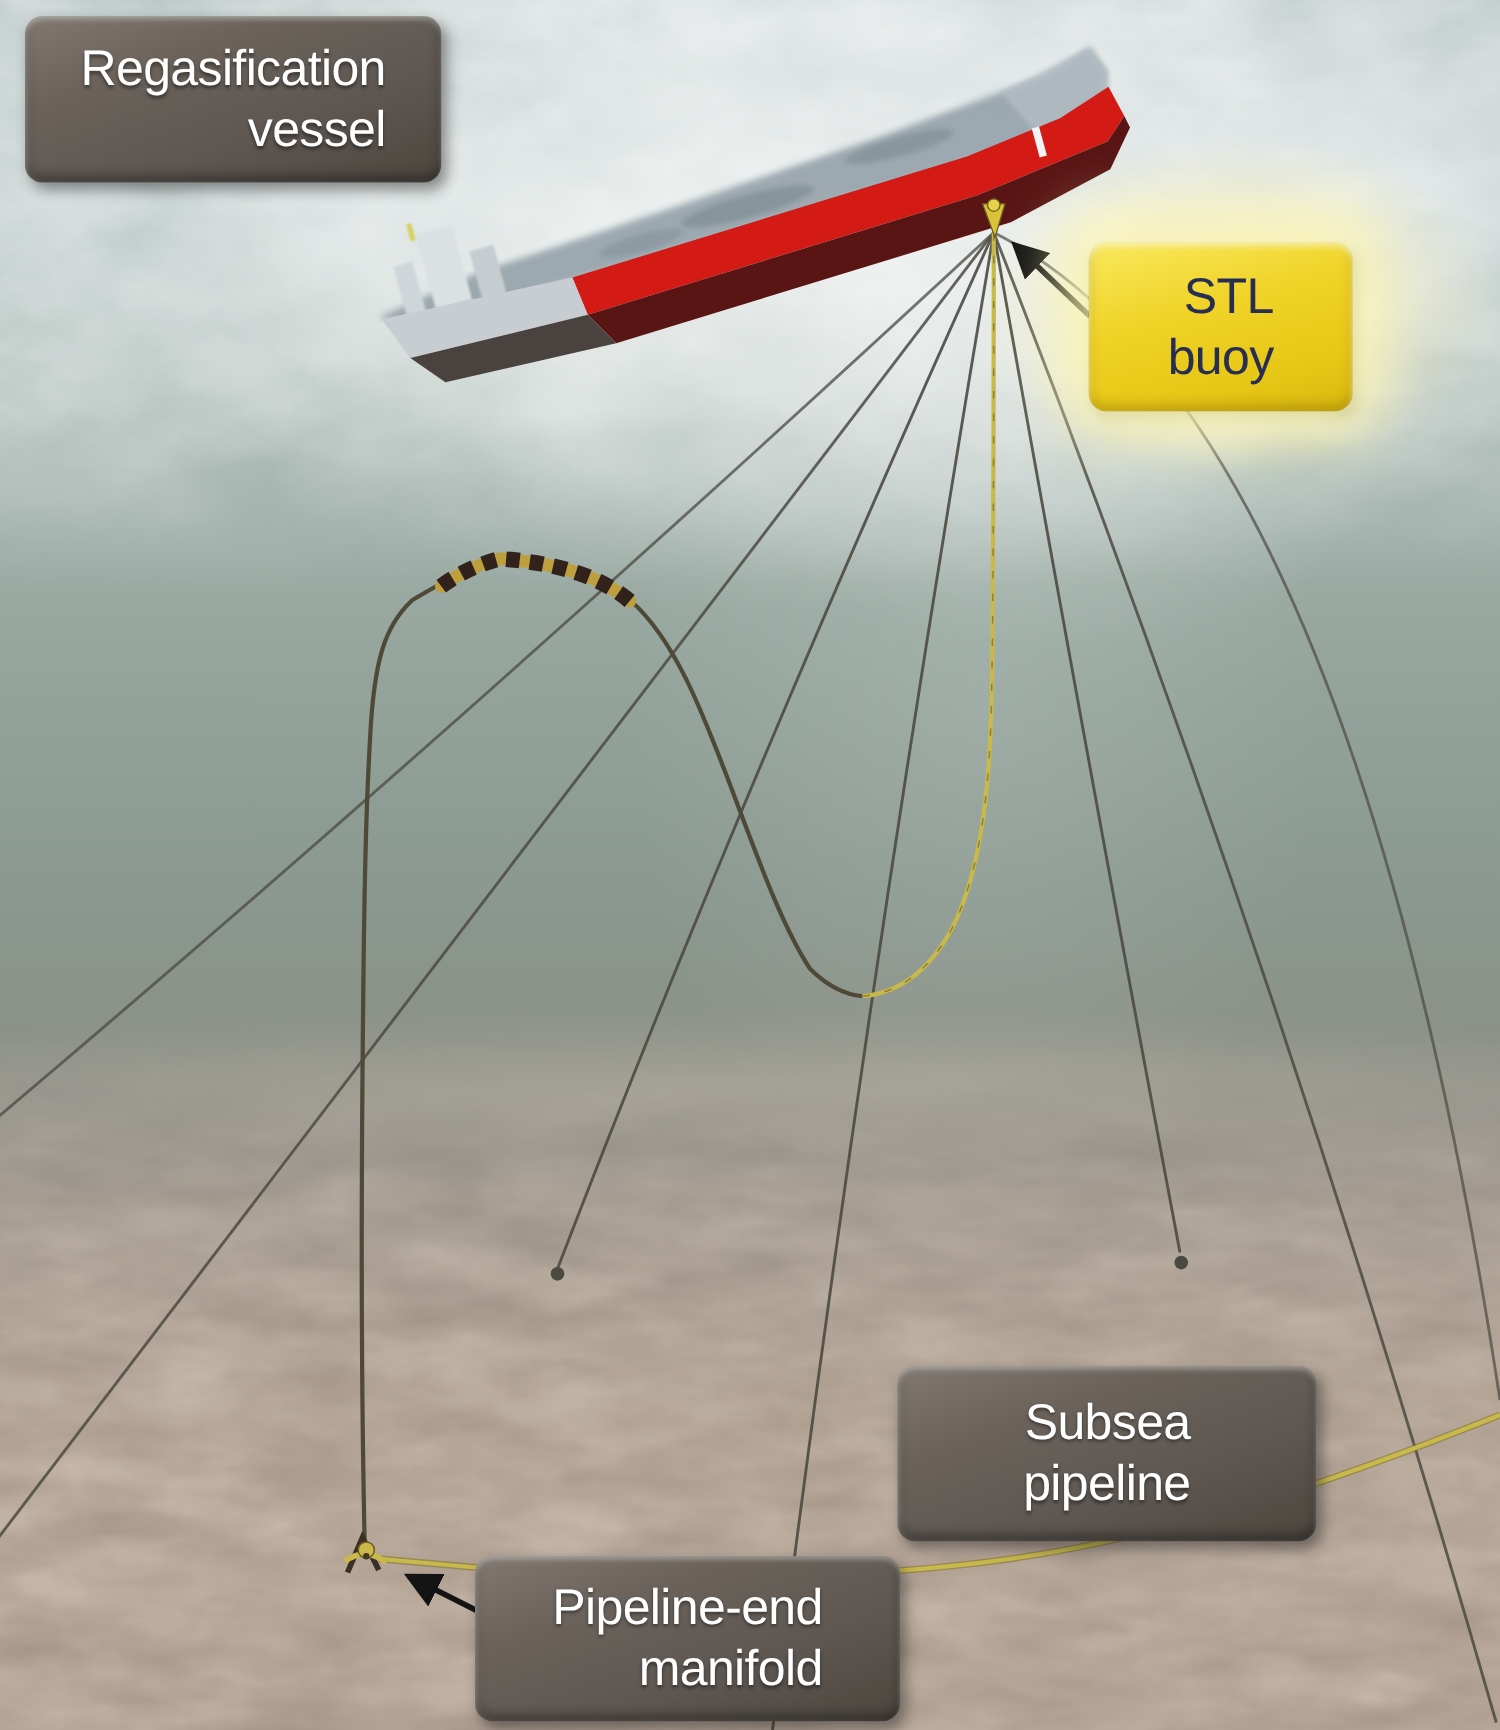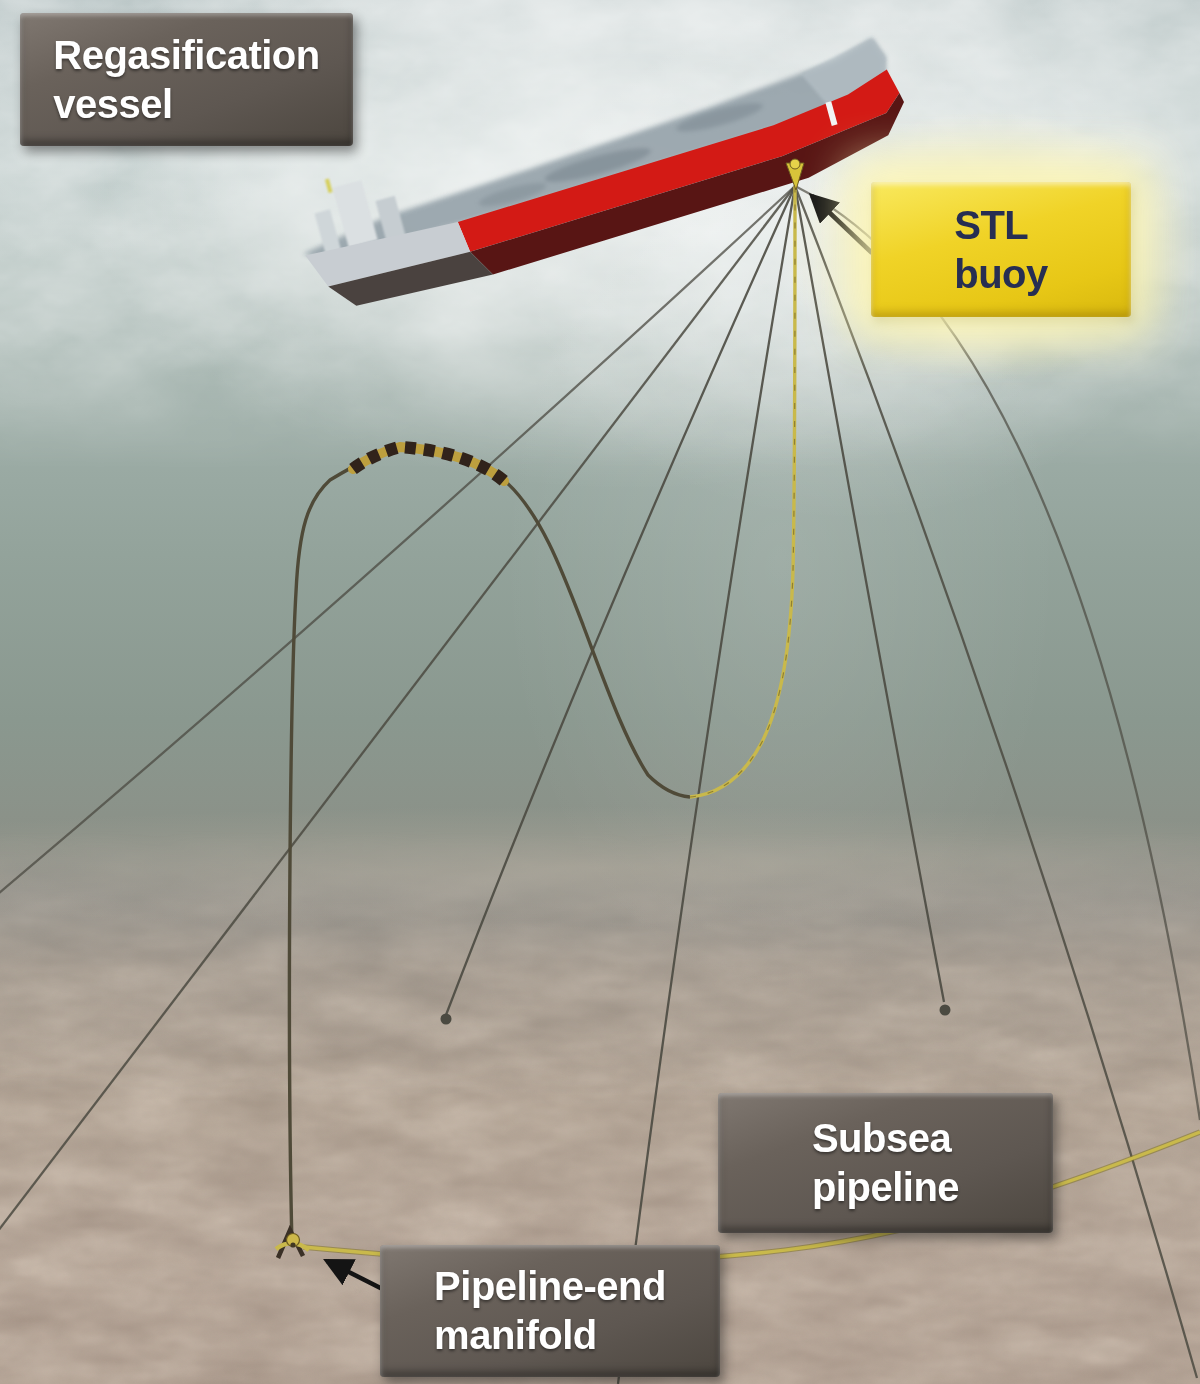--- a/index.html
+++ b/index.html
@@ -3,22 +3,22 @@
 <meta charset="utf-8">
 <style>
   html,body{margin:0;padding:0;background:#777;}
   .stage{
     position:relative;width:1200px;height:1384px;overflow:hidden;
     font-family:"Liberation Sans",sans-serif;
   }
   .stage svg{position:absolute;left:0;top:0;}
   .callout{
     position:absolute;display:flex;align-items:center;justify-content:center;
-    text-align:left;font-weight:bold;white-space:pre-line;
-    border-radius:4px;line-height:1.22;letter-spacing:-0.5px;
+    text-align:right;font-weight:normal;white-space:pre-line;
+    border-radius:14px;line-height:1.22;letter-spacing:-0.5px;
     font-size:40px;
   }
   .callout.gray{
     background:linear-gradient(160deg,#807871 0%,#6a625b 30%,var(--label-gray) 65%,#4c463f 100%);
     color:var(--label-text);
     text-shadow:0 2px 3px rgba(0,0,0,.45);
     box-shadow:
       inset 0 3px 4px rgba(255,255,255,.30),
       inset 3px 0 5px rgba(255,255,255,.12),
       inset 0 -5px 9px rgba(0,0,0,.40),
@@ -27,21 +27,21 @@
   .callout.yellow{
     background:linear-gradient(165deg,#f9e95e 0%,var(--stl-yellow) 40%,#e7c716 75%,#d8b80e 100%);
     color:var(--stl-text-navy);
     box-shadow:
       inset 0 3px 5px rgba(255,255,255,.55),
       inset 0 -5px 9px rgba(120,90,0,.35),
       0 0 46px 22px rgba(253,246,178,.85),
       3px 5px 9px rgba(70,65,25,.35);
   }
   #lbl-regas   {left:20px;  top:13px;   width:333px; height:133px;}
-  #lbl-stl     {left:871px; top:182px;  width:260px; height:135px;}
+  #lbl-stl     {left:871px; top:194px;  width:211px; height:135px;}
   #lbl-riser   {left:30px;  top:641px;  width:236px; height:140px;}
   #lbl-pipeline{left:718px; top:1093px; width:335px; height:140px;}
   #lbl-manifold{left:380px; top:1245px; width:340px; height:132px;}
 </style>
 </head>
 <body>
 
 <div class="stage">
 
 <svg width="1200" height="1384" viewBox="0 0 1200 1384">

